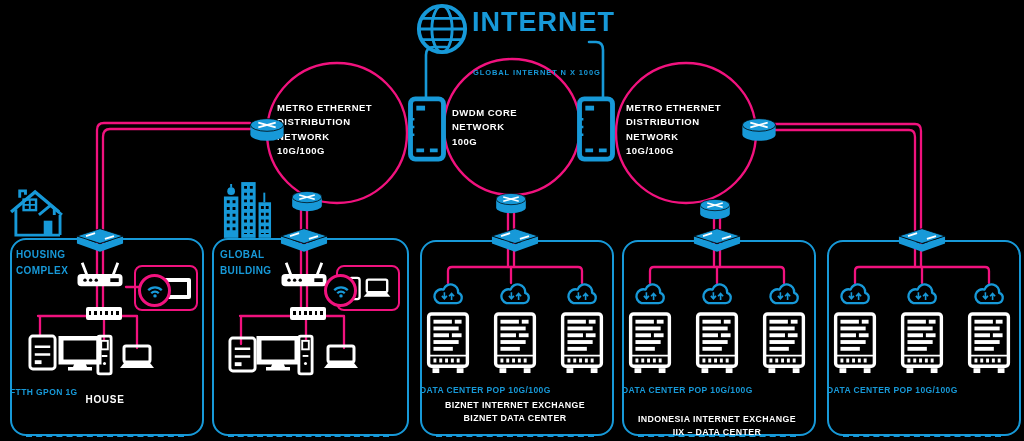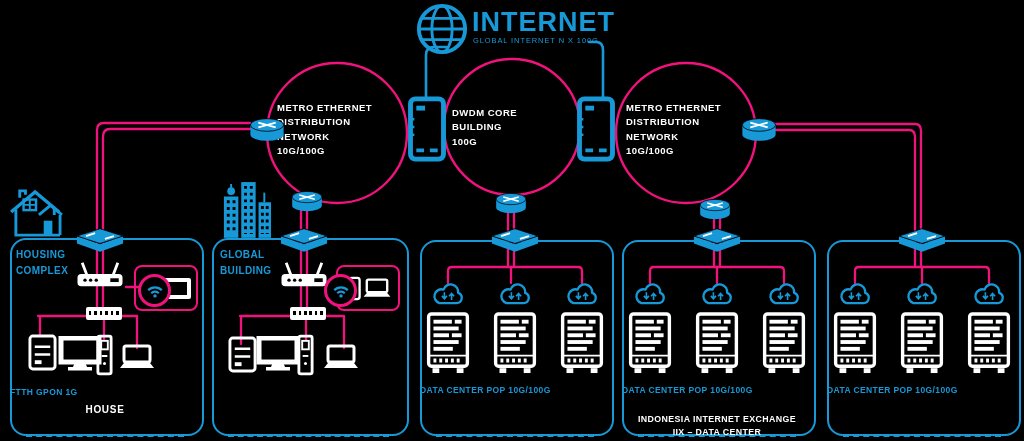--- a/index.html
+++ b/index.html
@@ -8,21 +8,21 @@
   .abs{position:absolute;}
   .site-box{border:2.5px solid #1799D8;border-radius:16px;}
   .dashline{border-top:2.5px dashed #1799D8;}
   .circle-lbl{color:#fff;font-weight:bold;font-size:9.5px;line-height:1.5;text-align:left;
               letter-spacing:.5px;white-space:pre-line;}
   .area-lbl{color:#1799D8;font-weight:bold;font-size:10px;line-height:1.55;letter-spacing:.4px;white-space:pre-line;}
   .link-lbl{color:#1799D8;font-weight:bold;font-size:8.5px;text-align:left;letter-spacing:.4px;}
   .name-lbl{color:#fff;font-weight:bold;font-size:10px;text-align:center;letter-spacing:.7px;white-space:pre-line;}
   .dc-name{font-size:8.8px;line-height:1.5;letter-spacing:.4px;}
   .title{color:#1799D8;font-weight:bold;font-size:27px;letter-spacing:1px;}
-  .subtitle{color:#1799D8;font-weight:normal;font-size:7.5px;letter-spacing:.9px;}
+  .subtitle{color:#1799D8;font-weight:bold;font-size:7.5px;letter-spacing:.9px;margin-top:32px;}
   .pink-rect{border:2.5px solid #F1127E;border-radius:8px;}
   .wifi-circle{border:3px solid #F1127E;border-radius:50%;background:#000;
                display:flex;align-items:center;justify-content:center;}
   .mini-screen{border:4px solid #fff;background:#000;border-radius:2px;}
   .bar{background:#fff;border-radius:2px;}
   .bar::after{content:"";display:block;height:4px;margin:4px 3px 0;
               background:repeating-linear-gradient(90deg,#000 0 2.5px,transparent 2.5px 5.5px);}
 </style>
 </head>
 <body>
@@ -172,21 +172,21 @@
       <use href="#sym-globe"></use>
     </svg>
   <div class="abs title" style="left:472px;top:7px">INTERNET</div>
   <div class="abs subtitle" style="left:473px;top:36px">GLOBAL INTERNET N X 100G</div>
 
   <div class="abs circle-lbl" style="left:277px;top:101px;width:120px">METRO ETHERNET
 DISTRIBUTION
 NETWORK
 10G/100G</div>
   <div class="abs circle-lbl" style="left:452px;top:106px;width:120px">DWDM CORE
-BUILDING
+NETWORK
 100G</div>
   <div class="abs circle-lbl" style="left:626px;top:101px;width:120px">METRO ETHERNET
 DISTRIBUTION
 NETWORK
 10G/100G</div>
 
   <svg class="abs" style="left:407px;top:96px" width="40" height="66">
       <use href="#sym-server"></use>
     </svg>
   <svg class="abs" style="left:576px;top:96px" width="40" height="66">
@@ -262,21 +262,21 @@
   <svg class="abs" style="left:58px;top:336px" width="44" height="36">
       <use href="#sym-monitor"></use>
     </svg>
   <svg class="abs" style="left:96px;top:334px" width="17" height="42">
       <use href="#sym-tower"></use>
     </svg>
   <svg class="abs" style="left:118px;top:344px" width="38" height="28">
       <use href="#sym-laptop"></use>
     </svg>
   <div class="abs link-lbl" style="left:10px;top:387px;width:190px">FTTH GPON 1G</div>
-  <div class="abs name-lbl" style="left:10px;top:404px;width:190px">HOUSE</div>
+  <div class="abs name-lbl" style="left:10px;top:394px;width:190px">HOUSE</div>
 
   <svg class="abs" style="left:222px;top:180px" width="50" height="58">
       <use href="#sym-building"></use>
     </svg>
   <div class="abs area-lbl" style="left:220px;top:247px">GLOBAL
 BUILDING</div>
   <svg class="abs" style="left:278px;top:260px" width="52" height="30">
       <use href="#sym-wifirouter"></use>
     </svg>
   <div class="abs pink-rect" style="left:336px;top:265px;width:60px;height:42px"></div>
@@ -317,20 +317,22 @@
   <svg class="abs" style="left:426px;top:312px" width="44" height="62">
       <use href="#sym-rack"></use>
     </svg>
   <svg class="abs" style="left:493px;top:312px" width="44" height="62">
       <use href="#sym-rack"></use>
     </svg>
   <svg class="abs" style="left:560px;top:312px" width="44" height="62">
       <use href="#sym-rack"></use>
     </svg>
   <div class="abs link-lbl" style="left:420px;top:385px;width:190px">DATA CENTER POP 10G/100G</div>
+  <div class="abs name-lbl dc-name" style="left:420px;top:399px;width:190px">BIZNET INTERNET EXCHANGE
+BIZNET DATA CENTER</div>
 
   <svg class="abs" style="left:632px;top:281px" width="36" height="27">
       <use href="#sym-cloud"></use>
     </svg>
   <svg class="abs" style="left:699px;top:281px" width="36" height="27">
       <use href="#sym-cloud"></use>
     </svg>
   <svg class="abs" style="left:766px;top:281px" width="36" height="27">
       <use href="#sym-cloud"></use>
     </svg>

